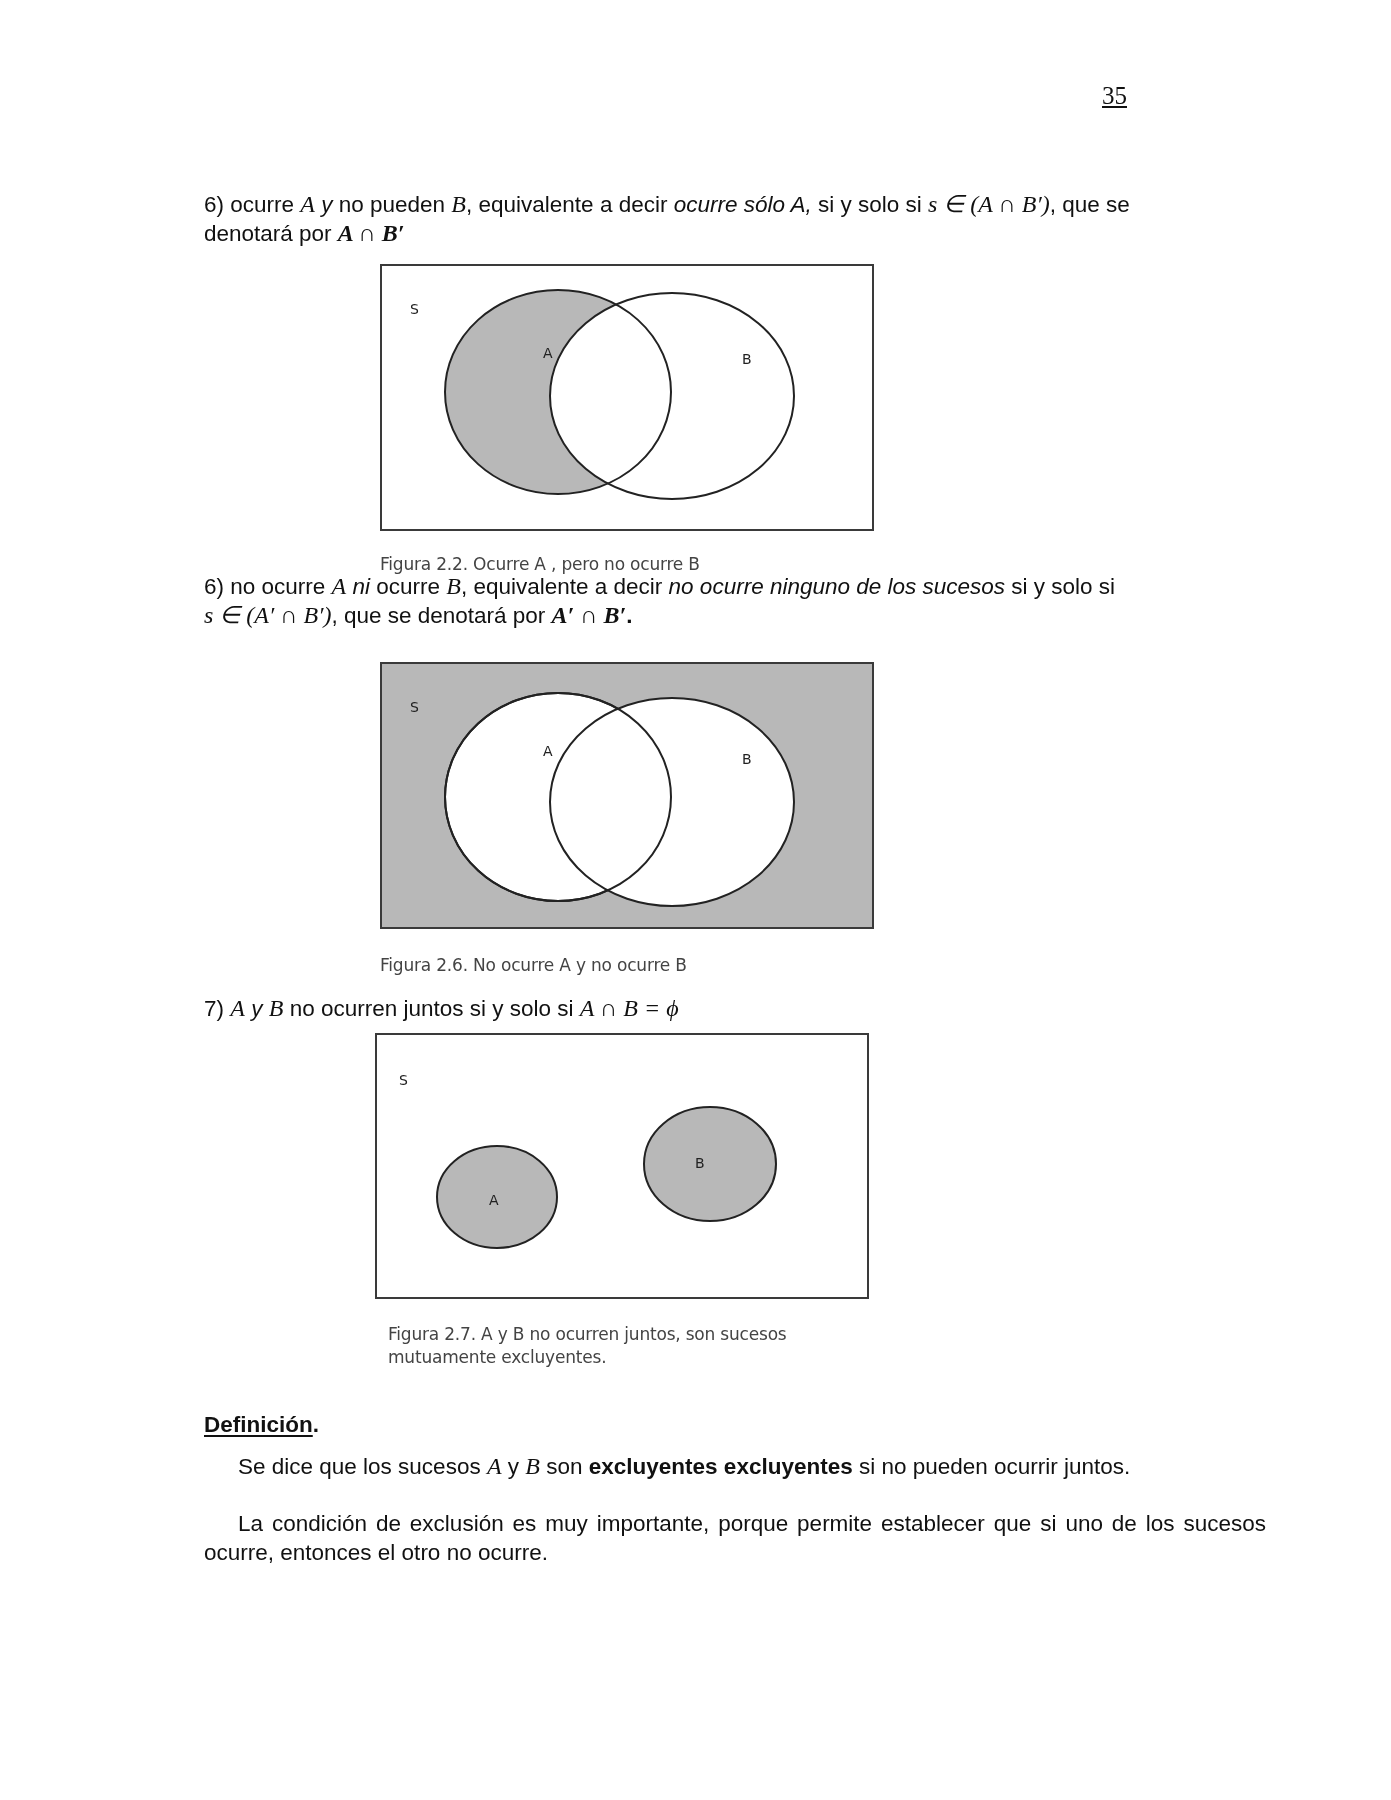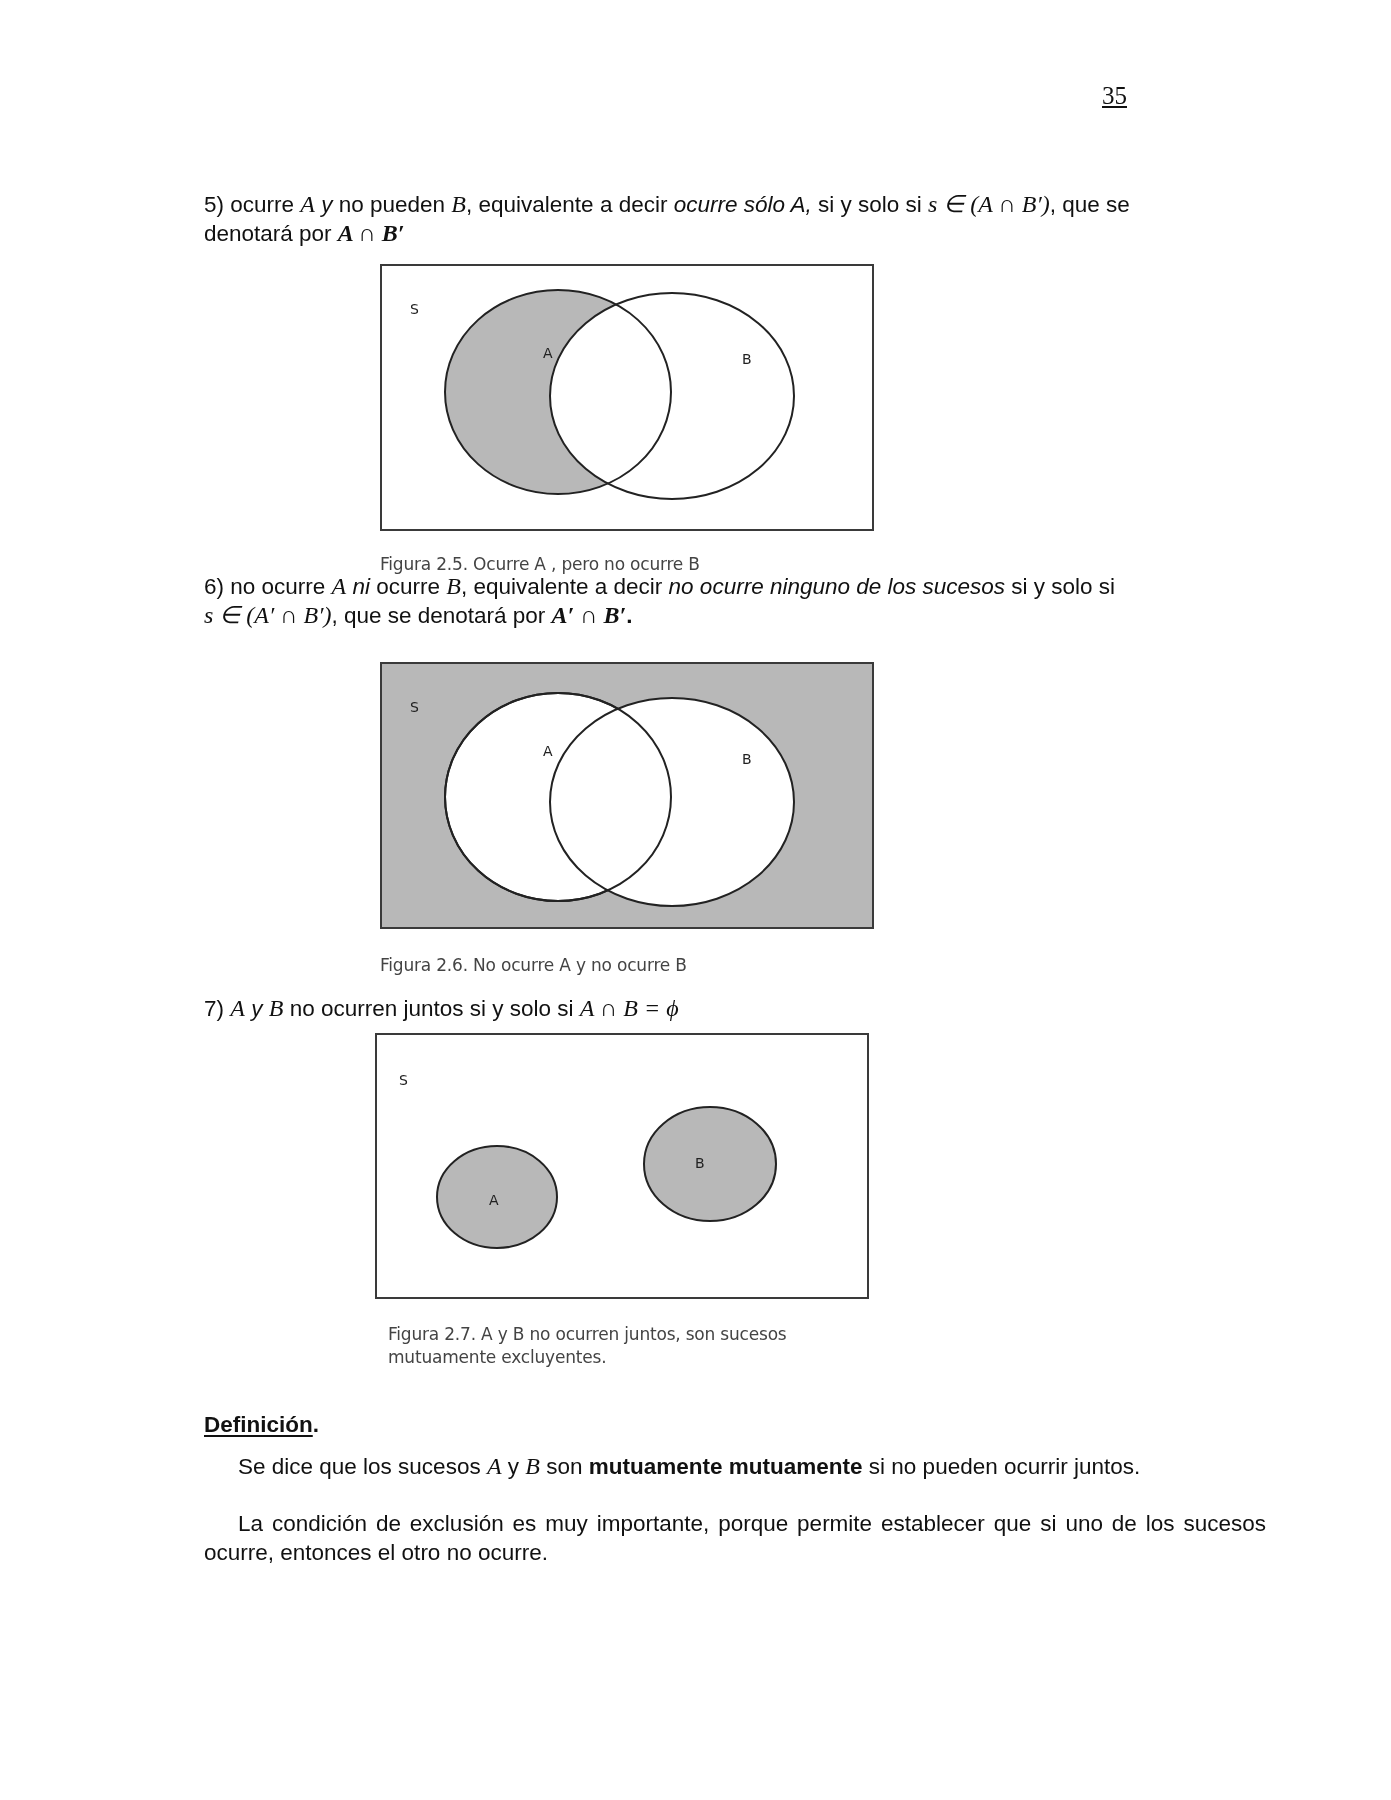--- a/index.html
+++ b/index.html
@@ -17,21 +17,21 @@
   .heading { font-weight: bold; font-size: 22.5px; }
   .heading u { text-decoration: underline; text-underline-offset: 3px; }
   .setlabel { font-family: "DejaVu Sans", sans-serif; font-size: 14px; fill: #222; }
 </style>
 </head>
 <body>
 
 <div class="abs page-number">35</div>
 
 <div class="abs para justify" style="top:190px;">
-  <span>5) ocurre </span><span class="math">A</span><i> y</i><span> no pueden </span><span class="math">B</span><span>, equivalente a decir </span><i>ocurre sólo A,</i><span>  si y solo si  </span><span class="math">s ∈ (A ∩ B′)</span><span>, que se</span><br>
+  <span>6) ocurre </span><span class="math">A</span><i> y</i><span> no pueden </span><span class="math">B</span><span>, equivalente a decir </span><i>ocurre sólo A,</i><span>  si y solo si  </span><span class="math">s ∈ (A ∩ B′)</span><span>, que se</span><br>
   <span>denotará por </span><span class="bold-math">A ∩ B′</span>
 </div>
 
 <div class="abs fig" style="left:380px; top:264px; width:494px; height:267px;">
   <svg width="490" height="263" viewBox="0 0 490 263">
     <defs>
       <clipPath id="clipA5">
           <ellipse cx="81" cy="132" rx="0" ry="0"></ellipse>
         </clipPath>
       <mask id="maskAnotB">
@@ -40,21 +40,21 @@
       </mask>
     </defs>
     <ellipse cx="176" cy="126" rx="113" ry="102" fill="#b8b8b8" mask="url(#maskAnotB)"></ellipse>
     <ellipse cx="176" cy="126" rx="113" ry="102" fill="none" stroke="#222" stroke-width="2"></ellipse>
     <ellipse cx="290" cy="130" rx="122" ry="103" fill="none" stroke="#222" stroke-width="2"></ellipse>
     <text x="28" y="48" class="setlabel">S</text>
     <text x="161" y="92" class="setlabel">A</text>
     <text x="360" y="98" class="setlabel">B</text>
   </svg>
 </div>
-<div class="abs caption" style="left:380px; top:553px;">Figura 2.5. Ocurre A , pero no ocurre B</div>
+<div class="abs caption" style="left:380px; top:553px;">Figura 2.2. Ocurre A , pero no ocurre B</div>
 
 <div class="abs para justify" style="top:572px;">
   <span>6) no ocurre </span><span class="math">A</span><i> ni</i><span> ocurre </span><span class="math">B</span><span>, equivalente a decir </span><i>no ocurre ninguno de los sucesos</i><span> si y solo si</span><br>
   <span class="math">s ∈ (A′ ∩ B′)</span><span>, que se denotará por </span><span class="bold-math">A′ ∩ B′</span><b>.</b>
 </div>
 
 <div class="abs fig" style="left:380px; top:662px; width:494px; height:267px; background:#b8b8b8;">
   <svg width="490" height="263" viewBox="0 0 490 263">
     <ellipse cx="176" cy="133" rx="113" ry="104" fill="#ffffff" stroke="#222" stroke-width="2"></ellipse>
     <ellipse cx="290" cy="138" rx="122" ry="104" fill="#ffffff" stroke="#222" stroke-width="2"></ellipse>
@@ -82,16 +82,16 @@
 <div class="abs caption" style="left:388px; top:1323px;">
   <div>Figura 2.7. A y B no ocurren juntos, son sucesos</div>
   <div>mutuamente excluyentes.</div>
 </div>
 
 <div class="abs para heading" style="top:1410px;">
   <u>Definición</u><span>.</span>
 </div>
 
 <div class="abs para" style="top:1452px; left:204px; text-indent:34px;">
-  <span>Se dice que los sucesos </span><span class="math">A</span><span> y </span><span class="math">B</span><span> son </span><b>mutuamente mutuamente</b><span> si no pueden ocurrir juntos.</span>
+  <span>Se dice que los sucesos </span><span class="math">A</span><span> y </span><span class="math">B</span><span> son </span><b>excluyentes excluyentes</b><span> si no pueden ocurrir juntos.</span>
 </div>
 
 <div class="abs para justify" style="top:1509px; text-indent:34px;">La condición de exclusión es muy importante, porque permite establecer que si uno de los sucesos ocurre, entonces el otro no ocurre.</div>
 
 </body></html>

